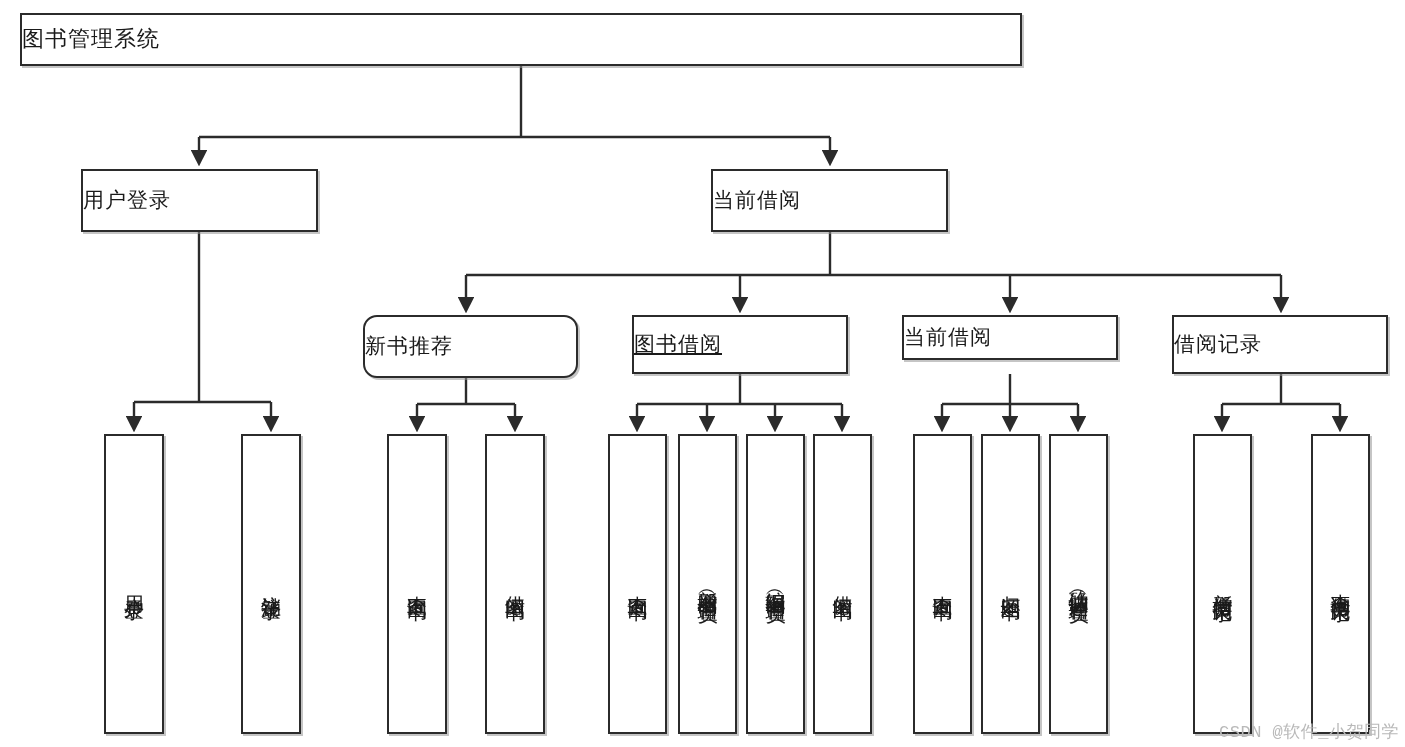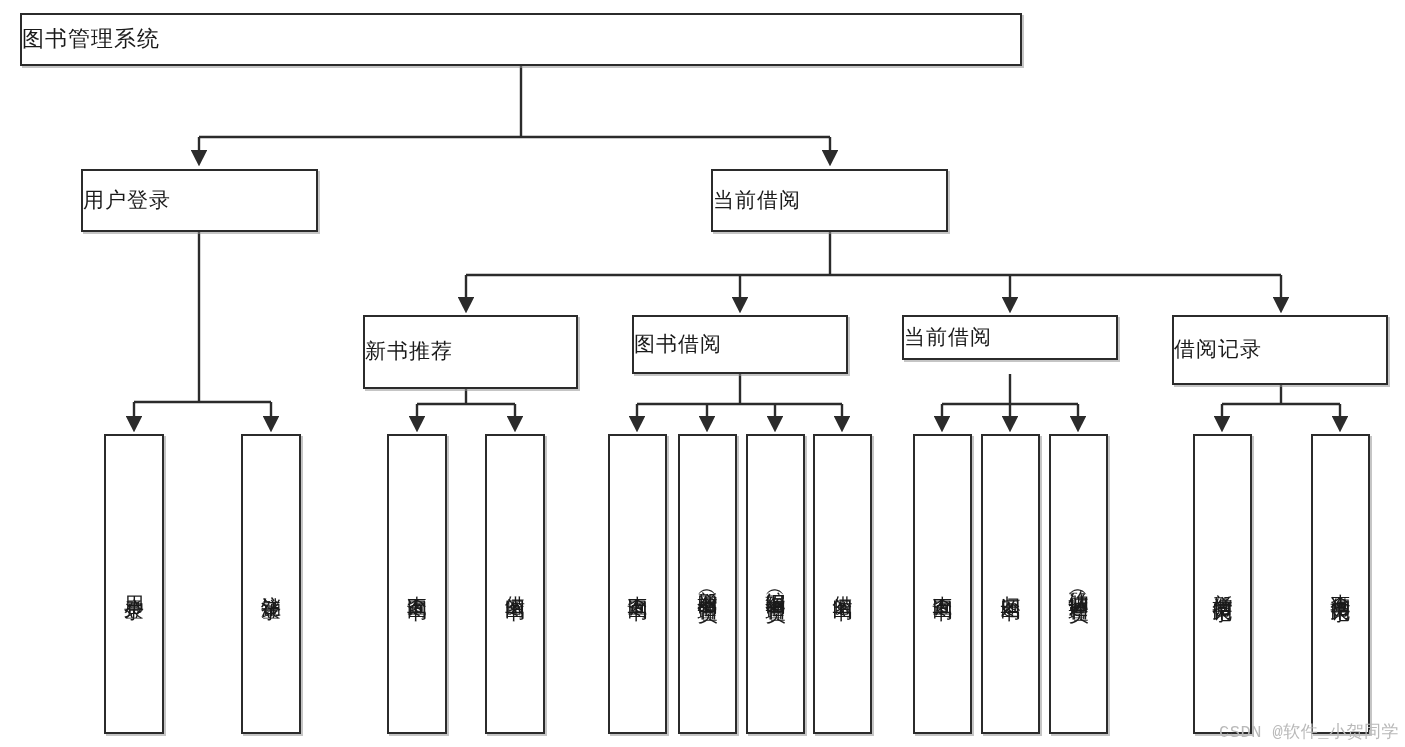--- a/index.html
+++ b/index.html
@@ -80,30 +80,30 @@
     <span class="lbl">图书管理系统</span>
   </div>
 
   <div class="node h-node" style="left:81px;top:169px;width:237px;height:63px;">
     <span class="lbl">用户登录</span>
   </div>
   <div class="node h-node" style="left:711px;top:169px;width:237px;height:63px;">
     <span class="lbl">当前借阅</span>
   </div>
 
-  <div class="node h-node" style="left:363px;top:315px;width:215px;height:74px;">
+  <div class="node h-node" style="left:363px;top:315px;width:215px;height:63px;border-radius:14px;">
     <span class="lbl">新书推荐</span>
   </div>
-  <div class="node h-node" style="left:632px;top:315px;width:216px;height:59px;">
+  <div class="node h-node" style="left:632px;top:315px;width:216px;height:59px;text-decoration:underline;">
     <span class="lbl">图书借阅</span>
   </div>
   <div class="node h-node" style="left:902px;top:315px;width:216px;height:45px;">
     <span class="lbl">当前借阅</span>
   </div>
-  <div class="node h-node" style="left:1172px;top:315px;width:216px;height:70px;">
+  <div class="node h-node" style="left:1172px;top:315px;width:216px;height:59px;">
     <span class="lbl">借阅记录</span>
   </div>
 
   <div class="node v-node" style="left:104px;top:434px;width:60px;height:300px;">
     <span class="lbl">用户登录</span>
   </div>
   <div class="node v-node" style="left:241px;top:434px;width:60px;height:300px;">
     <span class="lbl">注销登录</span>
   </div>
 

